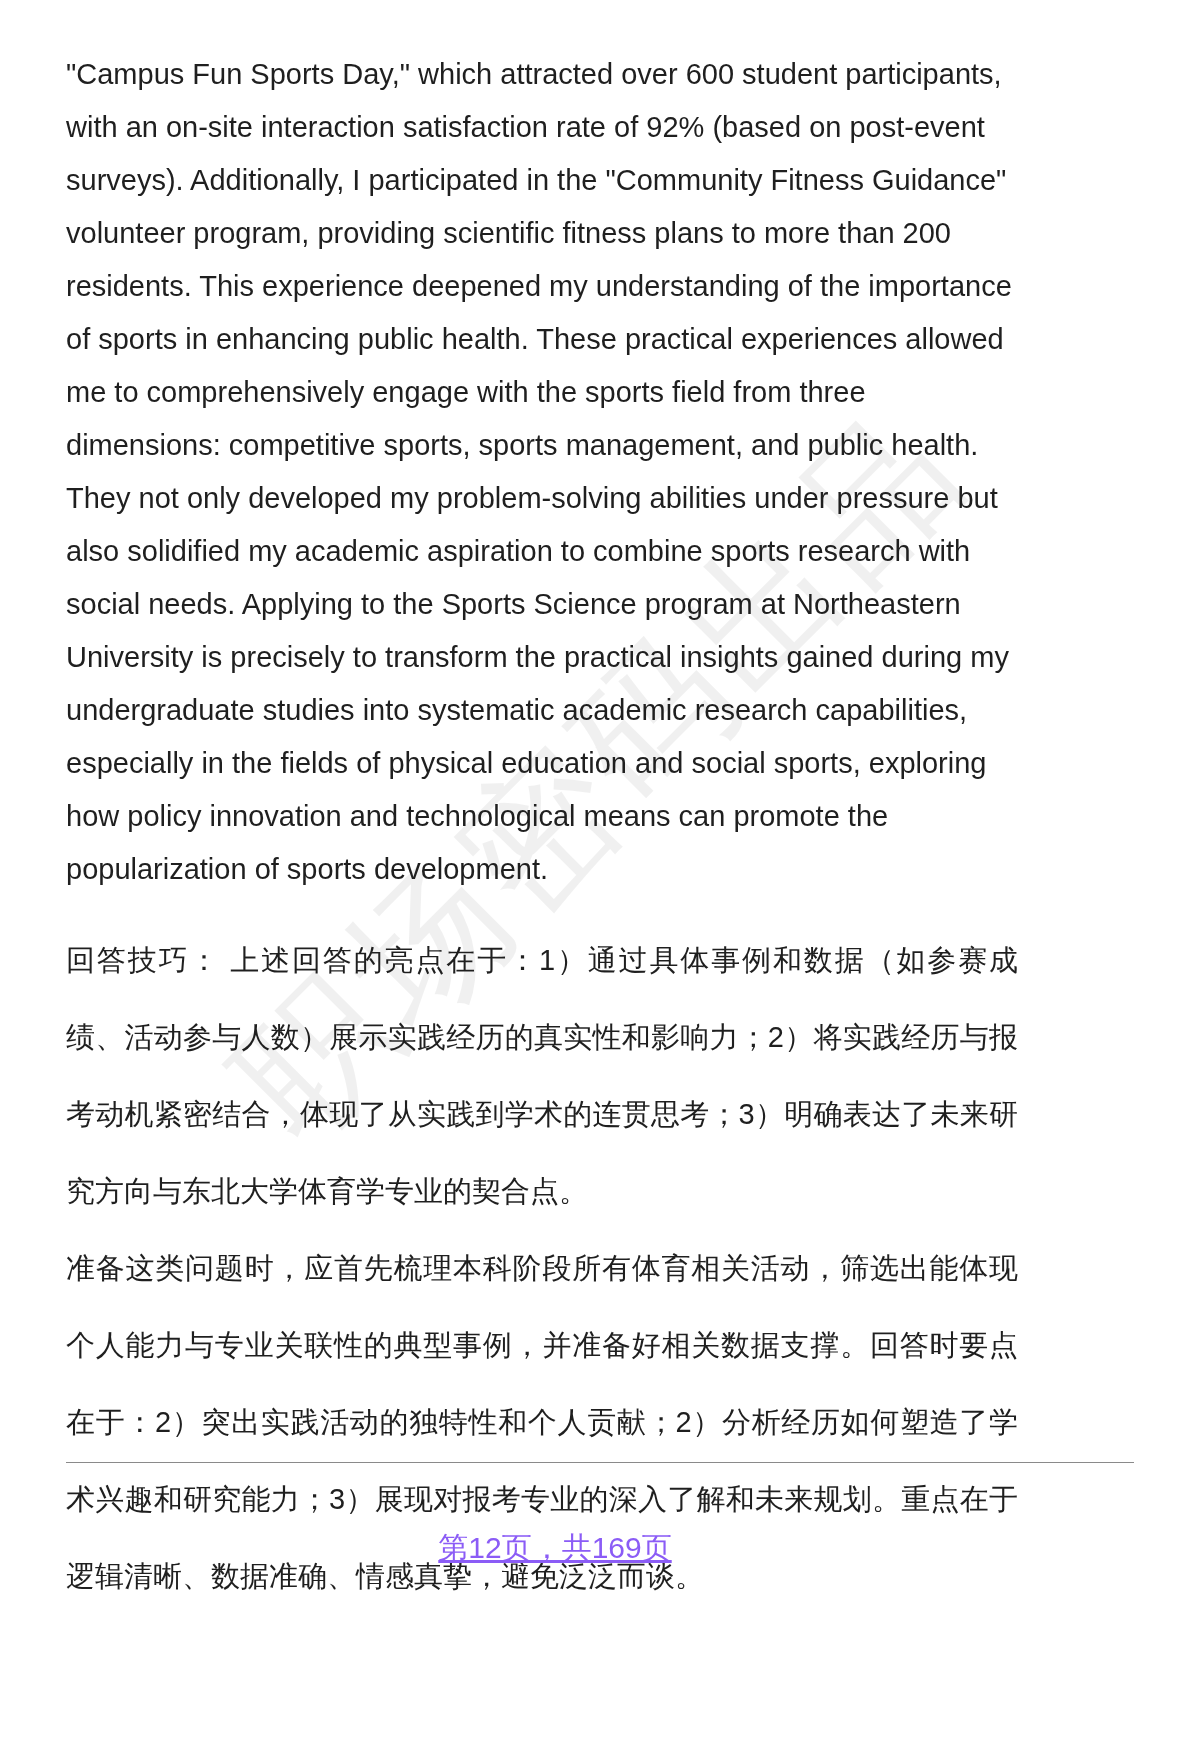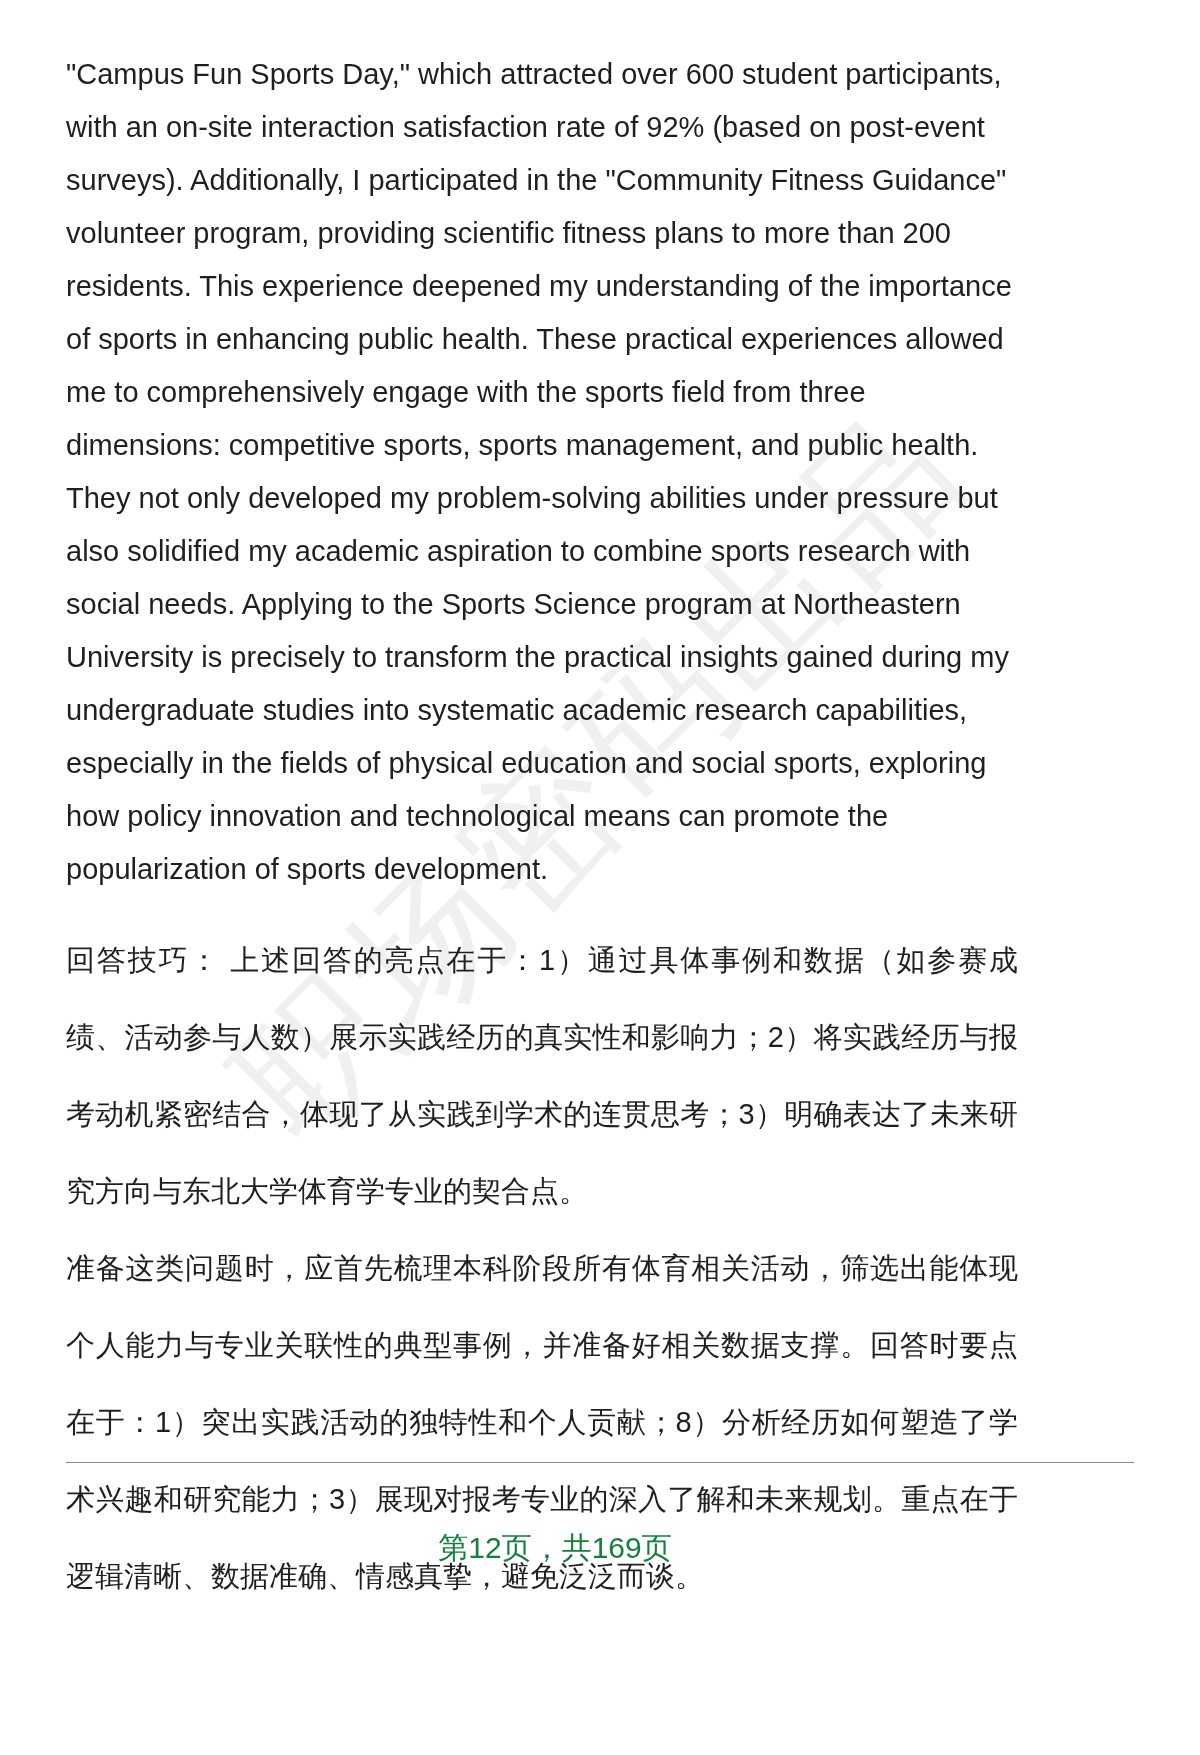--- a/index.html
+++ b/index.html
@@ -64,37 +64,38 @@
     margin: 0;
     z-index: 2;
   }
   .footer {
     position: absolute;
     top: 1528px;
     left: 0;
     width: 1110px;
     text-align: center;
     font-size: 30px;
-    color: #15803d;
+    color: #8b5cf6;
     z-index: 2;
+    text-decoration: underline;
   }
 </style>
 </head>
 <body>
 
 <div class="page">
 
   <div class="watermark">职场密码出品</div>
 
   <div class="content">
     <p class="en">"Campus Fun Sports Day," which attracted over 600 student participants, with an on-site interaction satisfaction rate of 92% (based on post-event surveys). Additionally, I participated in the "Community Fitness Guidance" volunteer program, providing scientific fitness plans to more than 200 residents. This experience deepened my understanding of the importance of sports in enhancing public health. These practical experiences allowed me to comprehensively engage with the sports field from three dimensions: competitive sports, sports management, and public health. They not only developed my problem-solving abilities under pressure but also solidified my academic aspiration to combine sports research with social needs. Applying to the Sports Science program at Northeastern University is precisely to transform the practical insights gained during my undergraduate studies into systematic academic research capabilities, especially in the fields of physical education and social sports, exploring how policy innovation and technological means can promote the popularization of sports development.</p>
 
     <p class="zh">回答技巧： 上述回答的亮点在于：1）通过具体事例和数据（如参赛成绩、活动参与人数）展示实践经历的真实性和影响力；2）将实践经历与报考动机紧密结合，体现了从实践到学术的连贯思考；3）明确表达了未来研究方向与东北大学体育学专业的契合点。</p>
 
-    <p class="zh">准备这类问题时，应首先梳理本科阶段所有体育相关活动，筛选出能体现个人能力与专业关联性的典型事例，并准备好相关数据支撑。回答时要点在于：1）突出实践活动的独特性和个人贡献；8）分析经历如何塑造了学术兴趣和研究能力；3）展现对报考专业的深入了解和未来规划。重点在于逻辑清晰、数据准确、情感真挚，避免泛泛而谈。</p>
+    <p class="zh">准备这类问题时，应首先梳理本科阶段所有体育相关活动，筛选出能体现个人能力与专业关联性的典型事例，并准备好相关数据支撑。回答时要点在于：2）突出实践活动的独特性和个人贡献；2）分析经历如何塑造了学术兴趣和研究能力；3）展现对报考专业的深入了解和未来规划。重点在于逻辑清晰、数据准确、情感真挚，避免泛泛而谈。</p>
   </div>
 
   <hr class="footer-divider">
 
   <div class="footer">
     <span>第12页，共169页</span>
   </div>
 
 </div>
 

